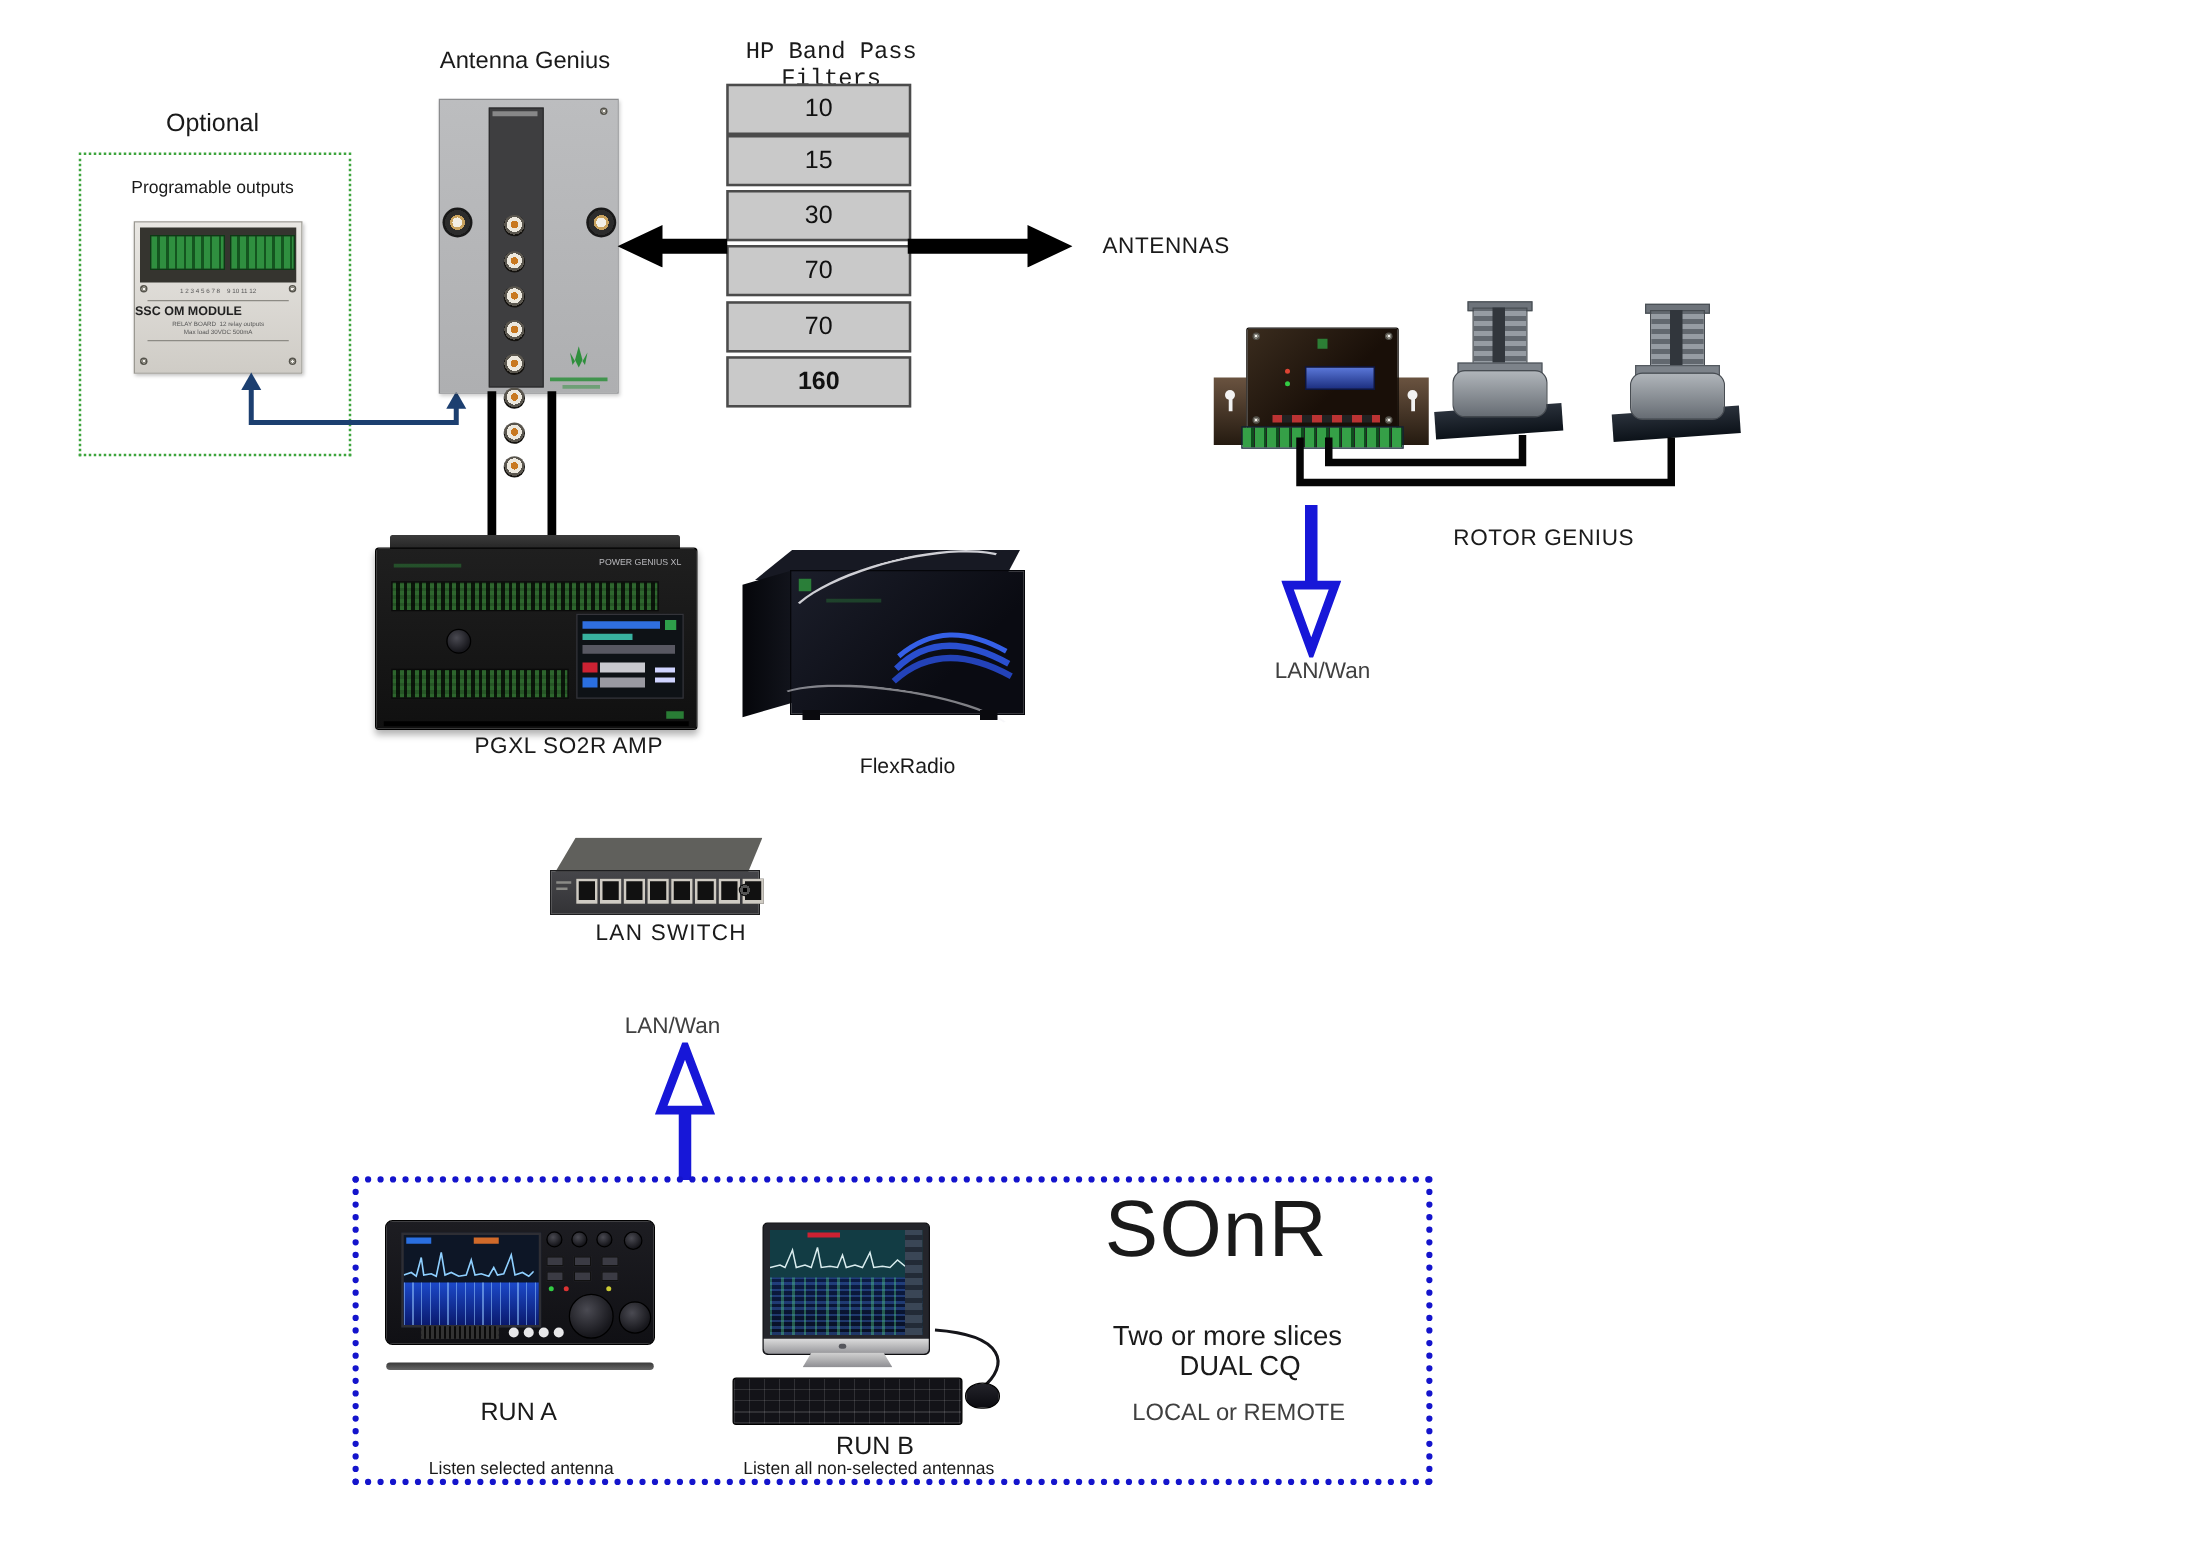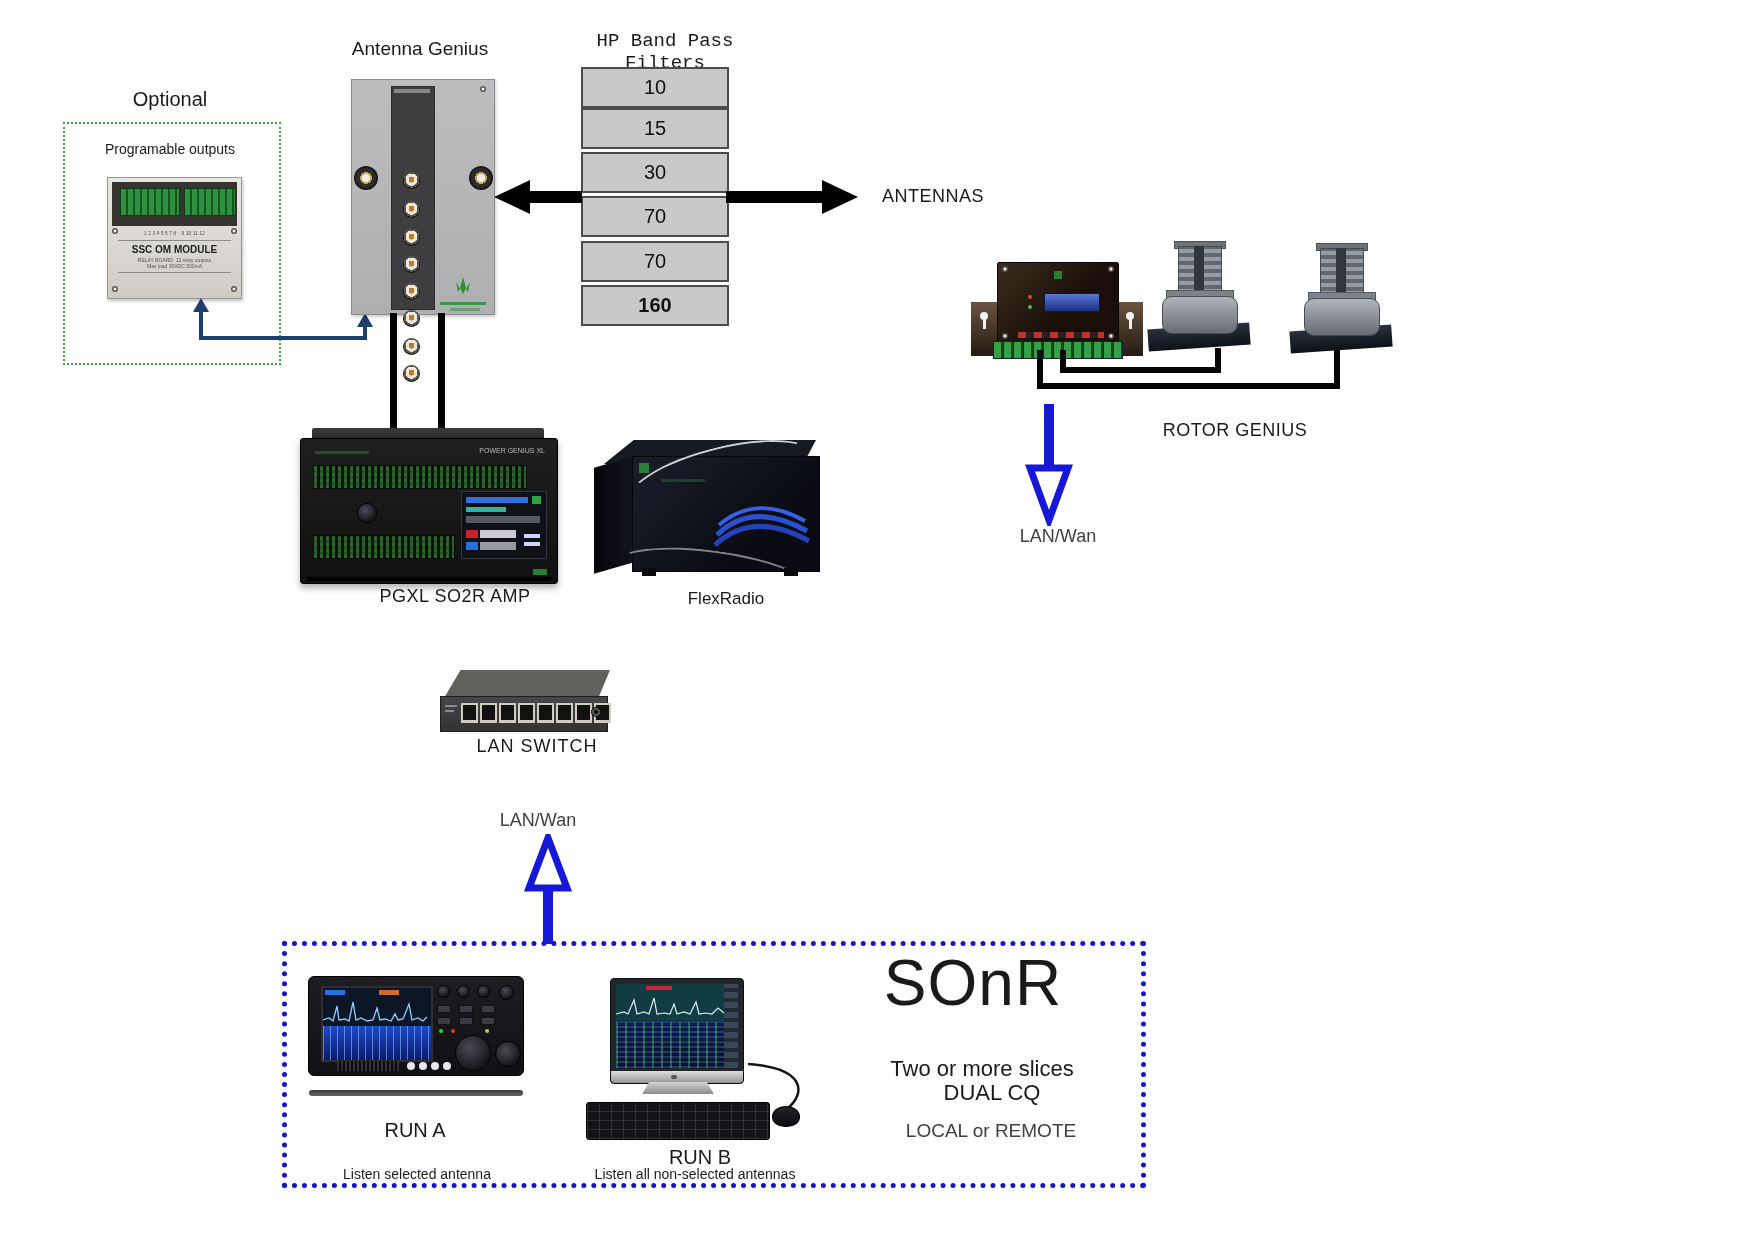--- a/index.html
+++ b/index.html
@@ -8,21 +8,21 @@
   .abs{position:absolute;}
   .lbl{text-align:center;color:#1a1a1a;}
   .blue{color:#404040;}
 
   
   .opt-box{border:2px dotted #3da53d;background:#fff;}
   .ssc{background:linear-gradient(180deg,#e9e7e3,#cfccc6);border:1px solid #9a9891;box-shadow:1px 2px 3px rgba(0,0,0,.25);}
   .ssc-top{position:absolute;left:4px;top:4px;right:4px;height:44px;background:#35342f;overflow:hidden;}
   .pcb{position:absolute;top:6px;height:26px;background:repeating-linear-gradient(90deg,#2f8f3f 0 5px,#14551f 5px 7px);border:1px solid #0c3a14;}
   .ssc-line{position:absolute;left:10px;right:10px;height:1px;background:#8d8b85;}
-  .ssc-title{position:absolute;left:0;right:0;text-align:center;font-size:10px;font-weight:bold;color:#222;}
+  .ssc-title{position:absolute;left:0;right:0;text-align:left;font-size:10px;font-weight:bold;color:#222;}
   .ssc-sub{position:absolute;left:0;right:0;text-align:center;font-size:5px;color:#555;line-height:6px;}
   .screw{width:6px;height:6px;border-radius:50%;background:radial-gradient(circle,#f4f2ee 0 1px,#8a887f 1px 2px,#55534c 2px);}
 
   
   .ag{background:linear-gradient(180deg,#bcbdbf,#aeafb1);border:1px solid #8b8c8e;box-shadow:1px 2px 3px rgba(0,0,0,.2);}
   .ag-strip{position:absolute;left:39px;top:6px;width:42px;height:222px;background:#3e3e40;border:1px solid #2c2c2e;}
   .bnc{position:absolute;left:12px;width:17px;height:17px;border-radius:50%;
        background:radial-gradient(circle at 50% 45%,#c87820 0 3px,#ece8de 3px 6px,#5a564e 6px 8px,#14120f 8px);}
   .so239{position:absolute;width:24px;height:24px;border-radius:50%;
        background:radial-gradient(circle,#f2efe6 0 4px,#c8a25e 4px 6px,#2c2c2c 6px 10px,#191919 10px);}
@@ -97,21 +97,21 @@
      repeating-linear-gradient(0deg,rgba(80,140,255,.3) 0 2px,rgba(0,0,0,0) 2px 5px),
      linear-gradient(180deg,#0c1c44,#081024);}
   .sidebar-b{position:absolute;right:0;top:0;width:14px;height:84px;background:repeating-linear-gradient(0deg,#3a4656 0 6px,#222a36 6px 10px);}
   .chin{position:absolute;left:0;right:0;bottom:0;height:12px;background:linear-gradient(180deg,#dcdcdc,#96969a);border-radius:0 0 4px 4px;}
   .stand{background:linear-gradient(180deg,#d2d2d2,#8d8d91);clip-path:polygon(10% 0,90% 0,100% 100%,0 100%);}
   .kbd{background:#131318;border:1px solid #000;border-radius:3px;background-image:
      repeating-linear-gradient(90deg,rgba(255,255,255,.12) 0 1px,rgba(0,0,0,0) 1px 12px),
      repeating-linear-gradient(0deg,rgba(255,255,255,.12) 0 1px,rgba(0,0,0,0) 1px 9px);}
   .mouse{background:linear-gradient(180deg,#23232a,#0b0b10);border-radius:50% 50% 46% 46%;border:1px solid #000;}
 
-  .t20{font-size:20px;} .t19{font-size:19px;} .t18{font-size:18px;} .t17{font-size:17px;}
+  .t20{font-size:20px;} .t19{font-size:19px;} .t18{font-size:18px;} .t17{font-size:17px;margin-top:14px;}
   .t14{font-size:14px;} .t23{font-size:22px;} .big{font-size:64px;letter-spacing:1px;}
 </style>
 </head>
 <body>
 
 <div class="canvas">
 
   <div class="abs lbl t20" style="left:63px;top:88px;width:214px;">Optional</div>
   <div class="abs opt-box" style="left:63px;top:122px;width:214px;height:239px;"></div>
   <div class="abs lbl t14" style="left:67px;top:141px;width:206px;">Programable outputs</div>

